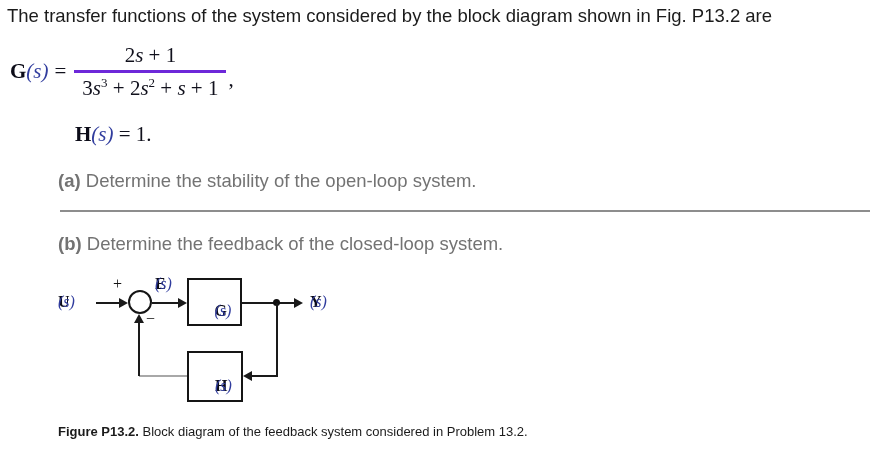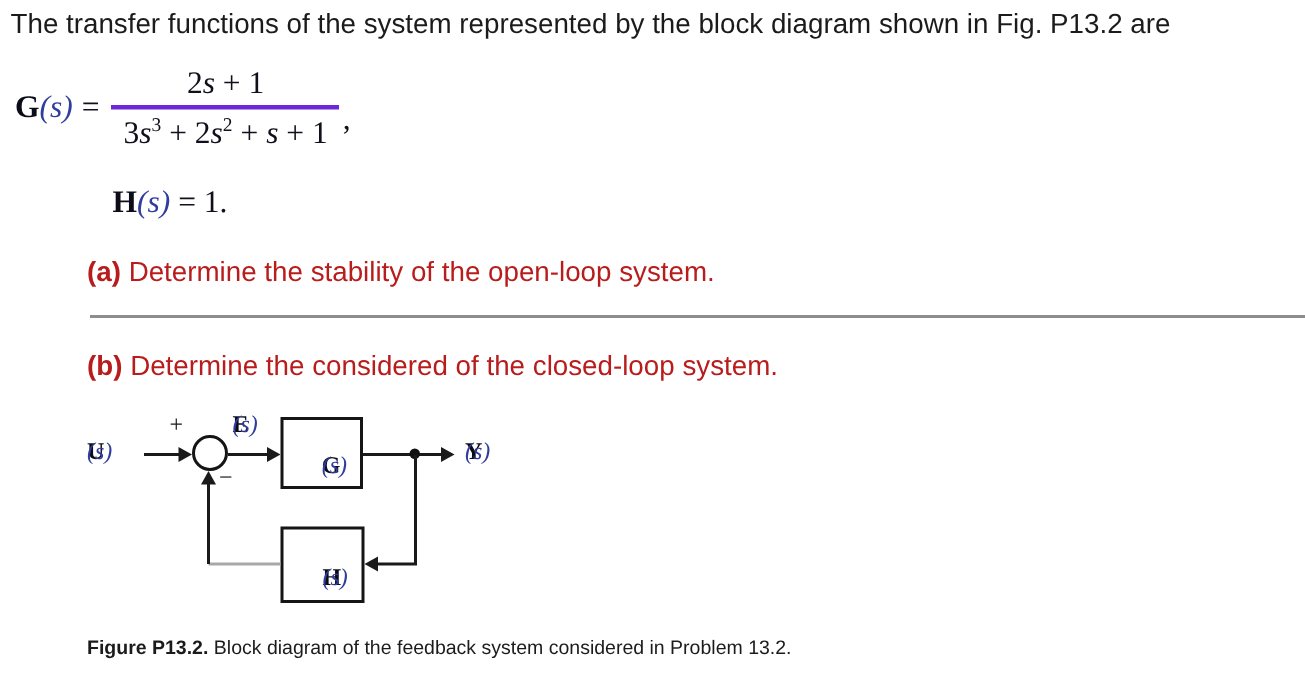--- a/index.html
+++ b/index.html
@@ -2,21 +2,21 @@
 <html><head>
 <meta charset="utf-8">
 <style>
   html,body{margin:0;padding:0;}
   body{
     width:870px;height:457px;position:relative;background:#ffffff;overflow:hidden;
     font-family:"Liberation Sans", sans-serif;color:#1e1e1e;
   }
   
   .title{position:absolute;left:7px;top:5px;font-size:18.5px;color:#1b1b1b;white-space:nowrap;}
-  .part{position:absolute;left:58px;font-size:18.5px;color:#b91c1c;white-space:nowrap;}
+  .part{position:absolute;left:58px;font-size:18.5px;color:#737373;white-space:nowrap;}
   .part b{font-weight:bold;}
   .part-a{top:170px;}
   .part-b{top:233px;}
   .divider{position:absolute;left:60px;top:210px;width:810px;height:2px;background:#8d8d8d;}
   .caption{position:absolute;left:58px;top:424px;font-size:13px;color:#1b1b1b;white-space:nowrap;text-align:center;}
   .caption b{font-weight:bold;}
   
   .math, .math *{font-family:"Liberation Serif","DejaVu Serif",serif;}
   .formula{position:absolute;left:10px;top:42px;display:flex;align-items:center;font-size:21px;color:#10101c;}
   .mletter{font-weight:bold;color:#0c0c18;}
@@ -64,39 +64,39 @@
   .a-fbu{left:76px;top:46px;}
   .lbl-u{left:0px;top:25px;}
   .lbl-e{left:97px;top:7px;}
   .lbl-y{left:252px;top:25px;}
   .sign-plus{left:55px;top:8px;}
   .sign-minus{left:88px;top:43px;}
 </style>
 </head>
 <body>
 
-<div class="title">The transfer functions of the system represented by the block diagram shown in Fig. P13.2 are</div>
+<div class="title">The transfer functions of the system considered by the block diagram shown in Fig. P13.2 are</div>
 
 <div class="formula math">
   <span><b class="mletter">G</b><span class="sarg">(s)</span></span>
   <span class="meq">=</span>
   <span class="frac">
     <span class="num"><span>2</span><i>s</i><span> + 1</span></span>
     <span class="den"><span>3</span><i>s</i><sup>3</sup><span> + 2</span><i>s</i><sup>2</sup><span> + </span><i>s</i><span> + 1</span></span>
   </span>
   <span class="mcomma">,</span>
 </div>
 
 <div class="heq math"><b>H</b><span class="sarg">(s)</span><span> = 1.</span></div>
 
 <div class="part part-a"><b>(a)</b><span> Determine the stability of the open-loop system.</span></div>
 
 <div class="divider"></div>
 
-<div class="part part-b"><b>(b)</b><span> Determine the considered of the closed-loop system.</span></div>
+<div class="part part-b"><b>(b)</b><span> Determine the feedback of the closed-loop system.</span></div>
 
 <div class="diagram">
 
   <span class="sig lbl-u">
       <b>U</b>
       <span class="sarg">(s)</span>
     </span>
   <div class="hline l-in"></div>
   <div class="ar a-in"></div>
 

